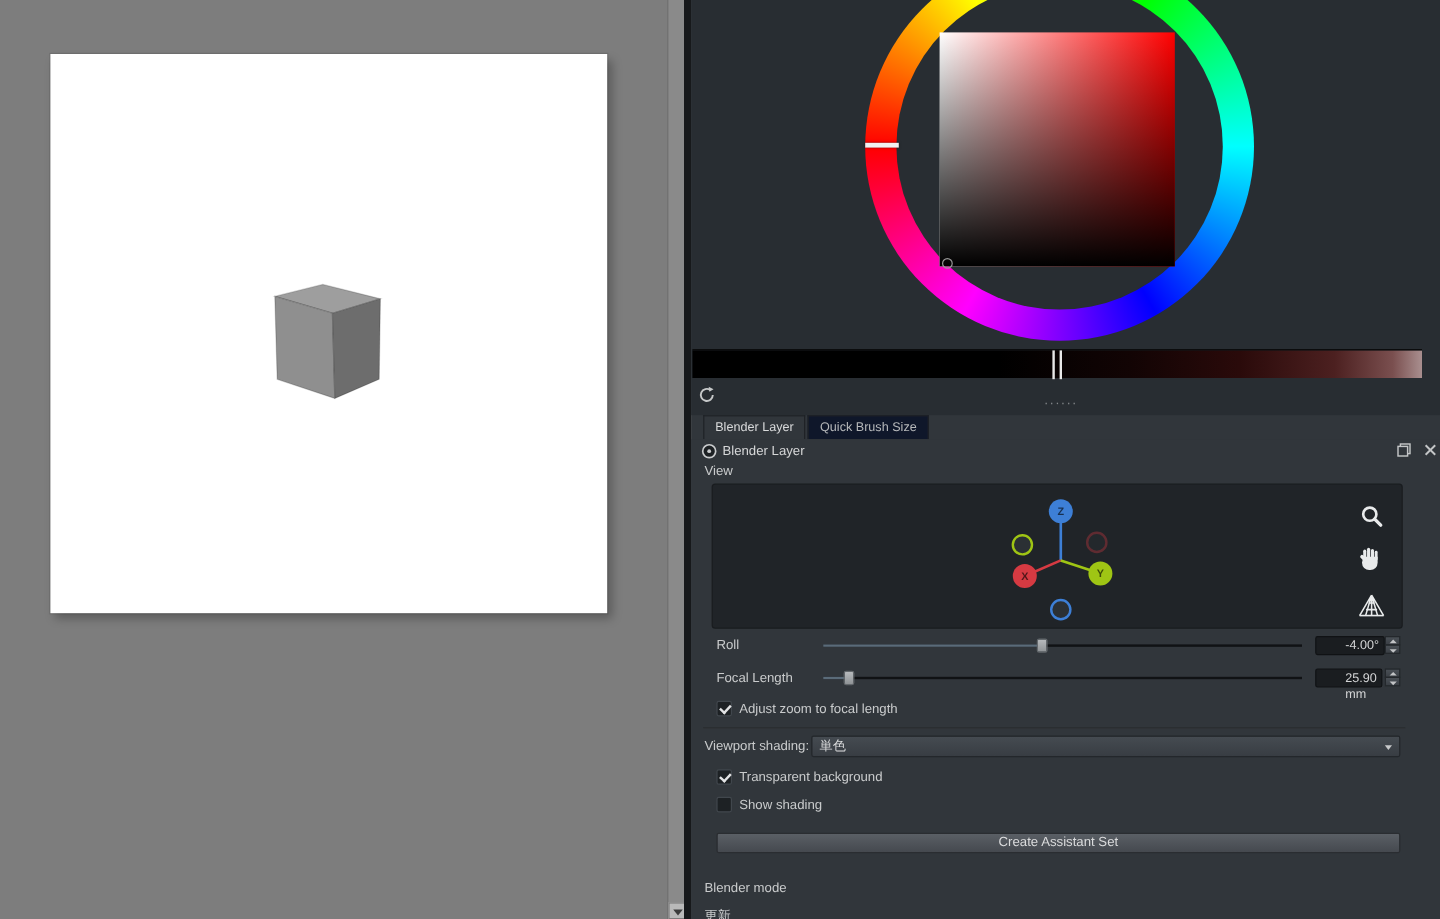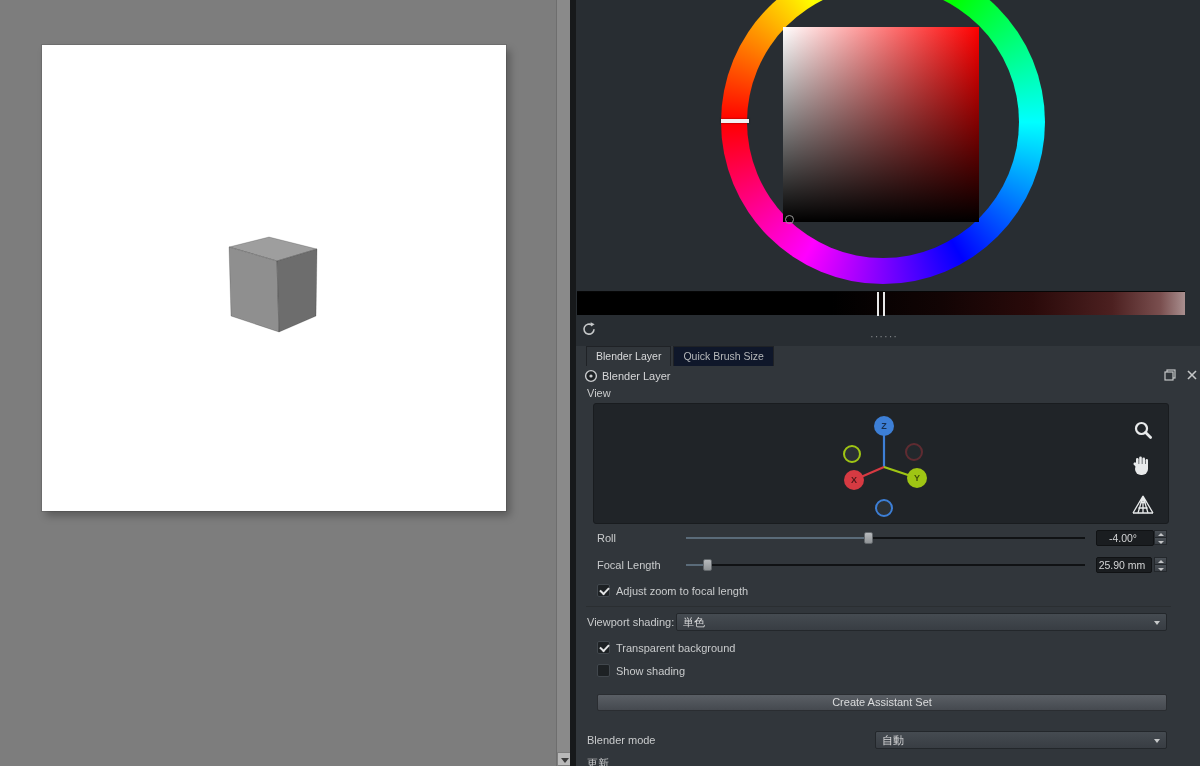--- a/index.html
+++ b/index.html
@@ -62,21 +62,21 @@
   .vp-icon{position:absolute;}
 
   
   .slider{position:absolute;height:12px;}
   .groove{position:absolute;left:0;right:0;top:5px;height:2px;background:#101214;}
   .fill{position:absolute;left:0;top:5px;height:2px;background:#5a6b79;}
   .handle{position:absolute;top:0;width:9px;height:12px;border-radius:2px;
           background:linear-gradient(#b7babd,#8f9396);border:1px solid #63686c;}
 
   .spinvalue{position:absolute;height:16px;background:#1a1d20;border:1px solid #101214;border-radius:2px;
-             color:#d3d4d5;font-size:10.5px;line-height:14px;text-align:center;padding-right:4px;}
+             color:#d3d4d5;font-size:10.5px;line-height:14px;text-align:left;padding-right:4px;padding-left:24px;}
   .spinbtns{position:absolute;width:13px;height:16px;}
   .spinbtn{position:relative;height:8px;background:linear-gradient(#4a5056,#3a3f45);border:1px solid #24282c;}
   .spinbtn.up::after{content:"";position:absolute;left:2.5px;top:2px;
       border-left:3px solid transparent;border-right:3px solid transparent;border-bottom:3.5px solid #c2c4c6;}
   .spinbtn.down{margin-top:-1px;}
   .spinbtn.down::after{content:"";position:absolute;left:2.5px;top:2.5px;
       border-left:3px solid transparent;border-right:3px solid transparent;border-top:3.5px solid #c2c4c6;}
 
   
   .checkbox{position:absolute;width:13px;height:13px;background:#1d2124;border:1px solid #41474d;border-radius:2px;}
@@ -230,21 +230,17 @@
 
       <div class="checkbox checked" style="left:21px;top:275px"></div>
       <div class="lbl" style="left:40px;top:276px">Transparent background</div>
 
       <div class="checkbox" style="left:21px;top:298px"></div>
       <div class="lbl" style="left:40px;top:299px">Show shading</div>
 
       <div class="push-button" style="left:21px;top:328px;width:570px;height:17px">Create Assistant Set</div>
 
       <div class="lbl" style="left:11px;top:368px">Blender mode</div>
-      <div class="combo" style="left:299px;top:365px;width:292px">
-        <span>自動</span>
-        <div class="arrow"></div>
-      </div>
 
       <div class="lbl" style="left:11px;top:390px">更新</div>
     </div>
   </div>
 </div>
 
 </body></html>

